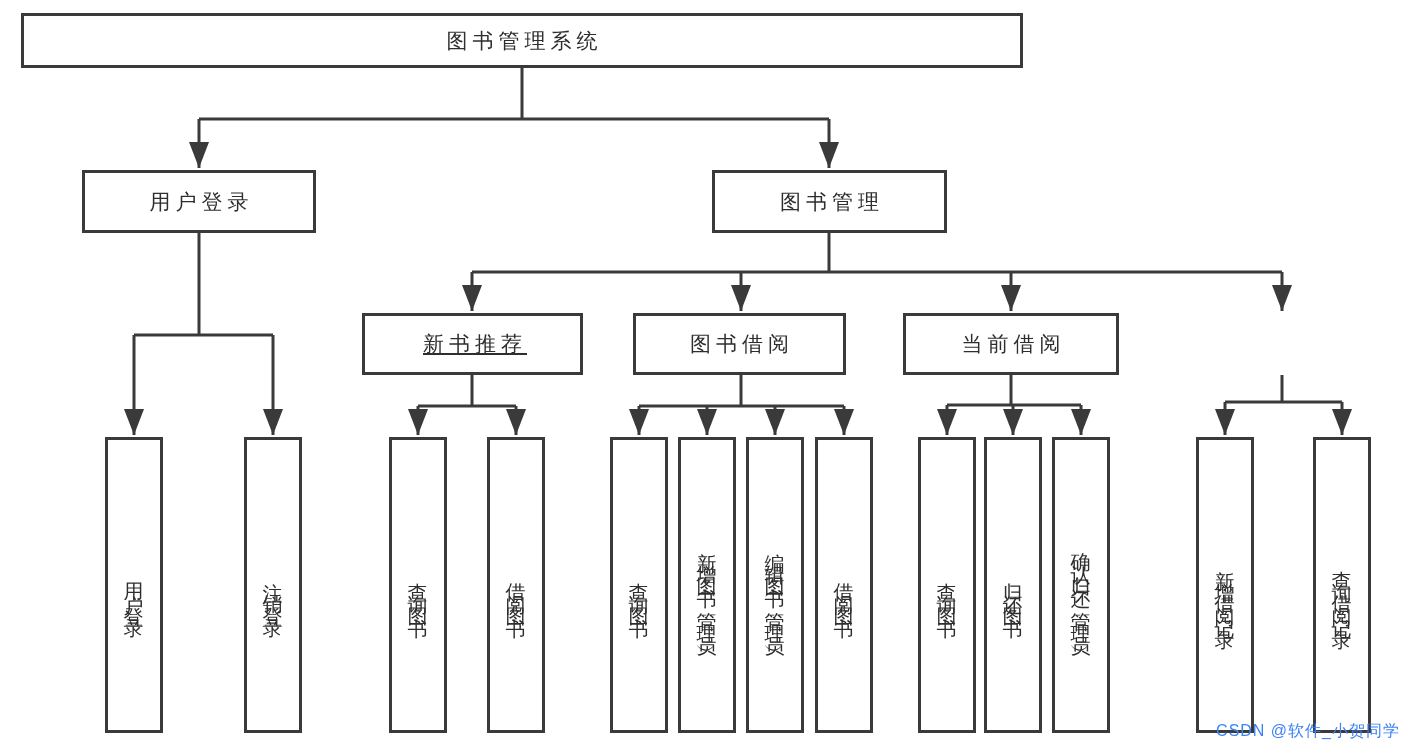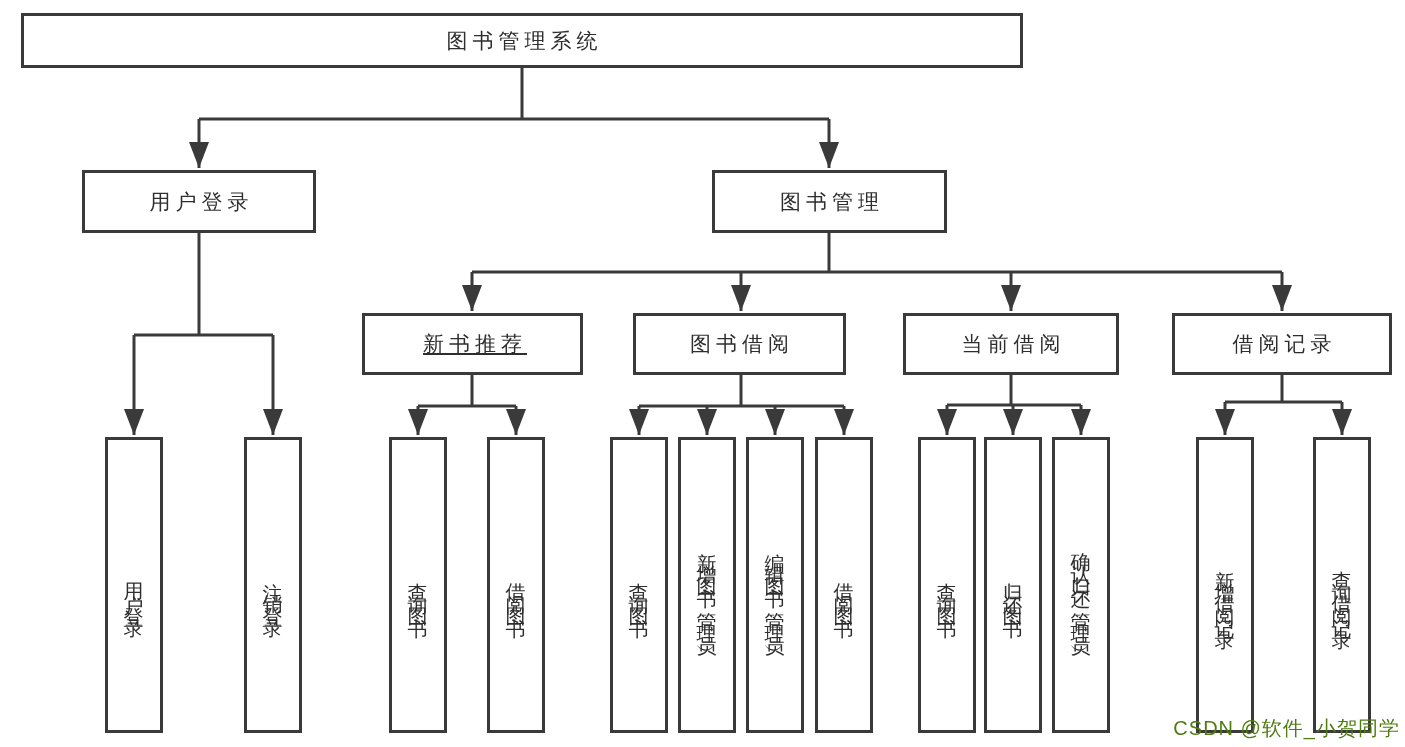--- a/index.html
+++ b/index.html
@@ -43,22 +43,22 @@
     text-orientation: mixed;
     font-size: 20px;
     letter-spacing: 12px;
     margin-bottom: -12px;
     line-height: 1;
   }
   #watermark {
     position: absolute;
     right: 5px;
     bottom: 5px;
-    font-size: 20px;
-    color: #4d7c0f;
+    font-size: 16px;
+    color: #3b82f6;
     letter-spacing: 1px;
     z-index: 5;
     white-space: nowrap;
   }
 </style>
 </head>
 <body>
 
 <div id="canvas">
 
@@ -118,23 +118,20 @@
 
   <div class="node node-h" style="left:362px; top:313px; width:221px; height:62px;text-decoration:underline;">
     <span>新书推荐</span>
   </div>
   <div class="node node-h" style="left:633px; top:313px; width:213px; height:62px;">
     <span>图书借阅</span>
   </div>
   <div class="node node-h" style="left:903px; top:313px; width:216px; height:62px;">
     <span>当前借阅</span>
   </div>
-  <div class="node node-h" style="left:1172px; top:313px; width:220px; height:62px;">
-    <span>借阅记录</span>
-  </div>
 
   <div class="node node-v" style="left:105px; top:437px; width:58px; height:296px;">
     <span>用户登录</span>
   </div>
   <div class="node node-v" style="left:244px; top:437px; width:58px; height:296px;">
     <span>注销登录</span>
   </div>
 
   <div class="node node-v" style="left:389px; top:437px; width:58px; height:296px;">
     <span>查询图书</span>

